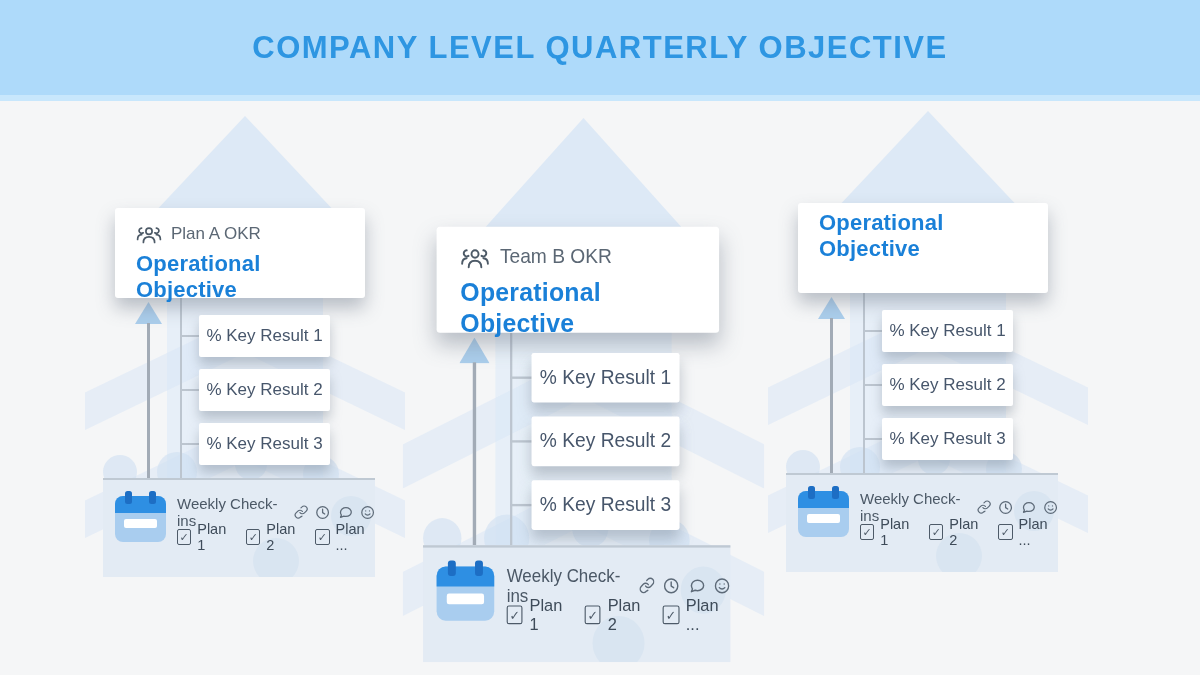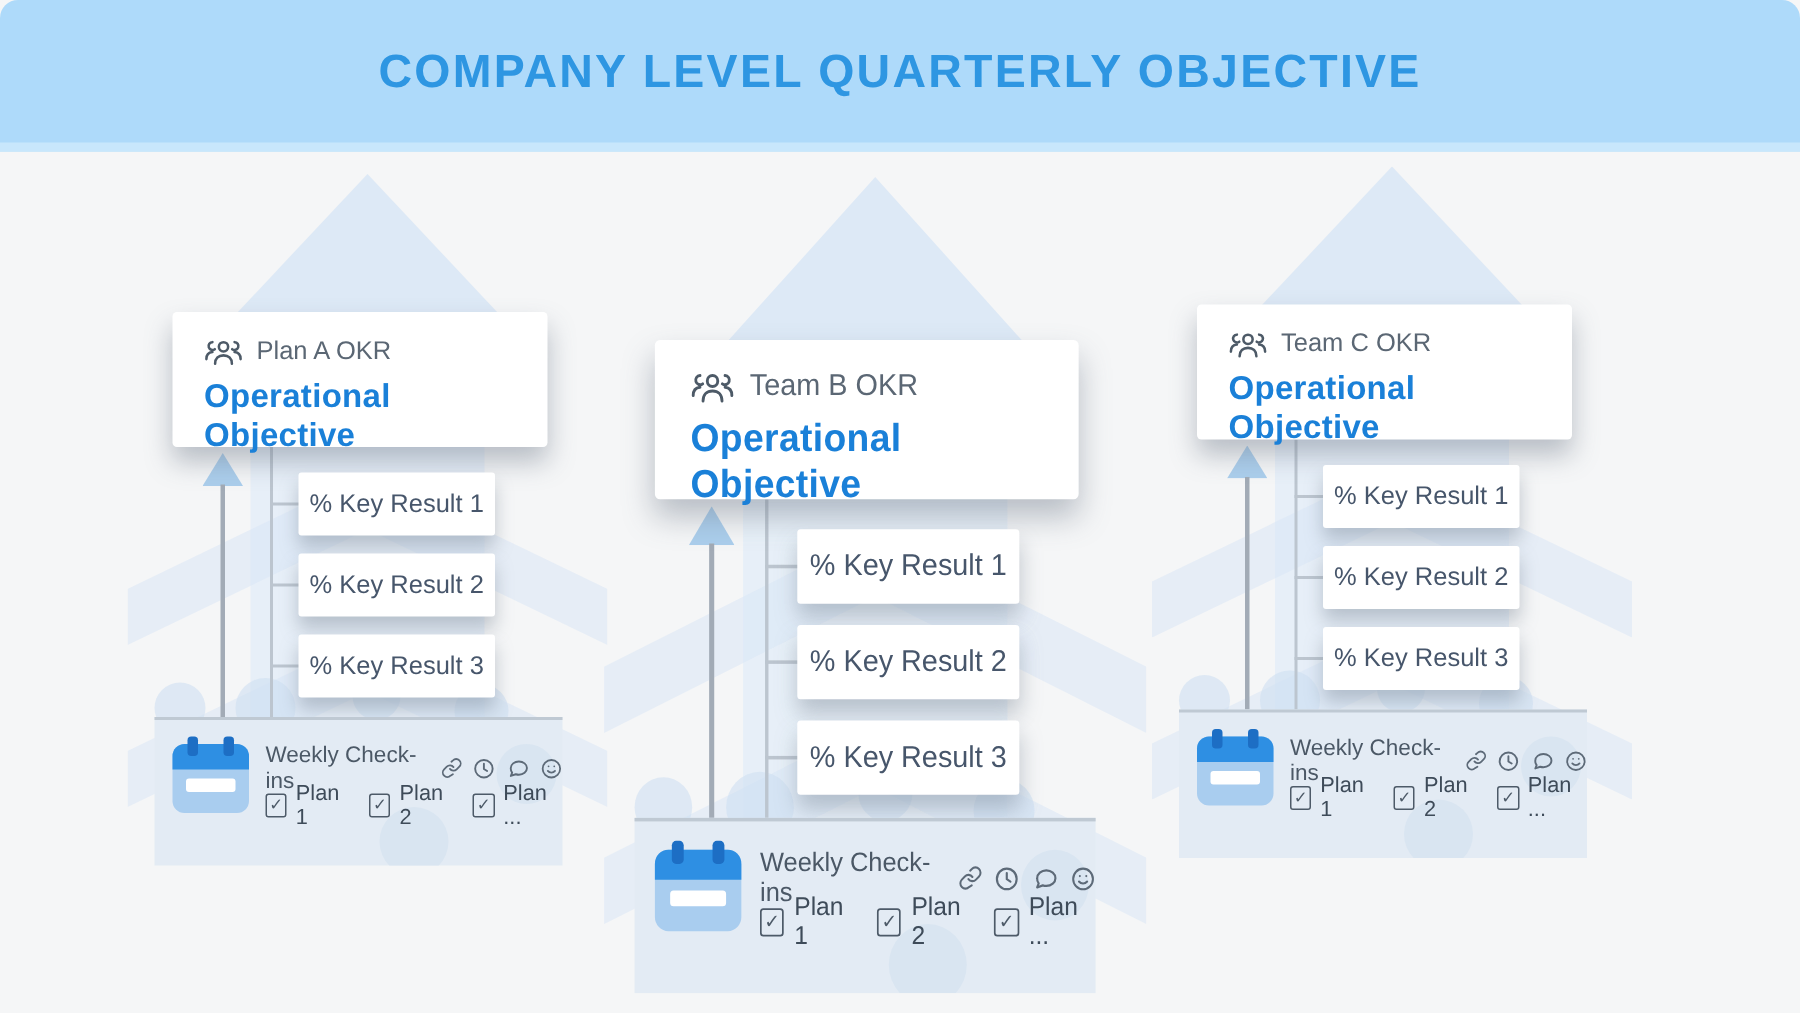--- a/index.html
+++ b/index.html
@@ -1,17 +1,17 @@
 <!DOCTYPE html>
 <html><head>
 <meta charset="utf-8">
 <style>
   html,body{margin:0;padding:0;background:#f5f6f7;}
   #stage{position:relative;width:1200px;height:675px;overflow:hidden;
-         background:#f5f6f7;font-family:"Liberation Sans",sans-serif;border-radius:12px;}
+         background:#f5f6f7;font-family:"Liberation Sans",sans-serif;}
 
   
   .header{position:absolute;left:0;top:0;width:1200px;height:95px;
           background:#aedafa;border-bottom:6px solid #c8e7fc;
           display:flex;align-items:center;justify-content:center;}
   .header h1{margin:0;font-size:31px;font-weight:bold;letter-spacing:1.5px;
              color:#2e96e2;}
 
   
   .col{position:absolute;width:290px;height:480px;}
@@ -279,26 +279,20 @@
     <div class="dot" style="left:208px;top:346px;width:36px;height:36px"></div>
 
     <div class="branch"></div>
     <div class="stub stub1"></div>
     <div class="stub stub2"></div>
     <div class="stub stub3"></div>
     <div class="ahead"></div>
     <div class="astem"></div>
 
     <div class="card">
-      <div class="team-row">
-        <svg width="26" height="19" viewBox="0 0 26 19">
-            <use href="#ic-team"></use>
-          </svg>
-        <span class="team-label">Team C OKR</span>
-      </div>
       <div class="objective">Operational Objective</div>
     </div>
 
     <div class="kr kr1">% Key Result 1</div>
     <div class="kr kr2">% Key Result 2</div>
     <div class="kr kr3">% Key Result 3</div>
 
     <div class="panel">
       <div class="pdot" style="left:150px;top:58px;width:46px;height:46px"></div>
       <div class="pdot" style="left:228px;top:16px;width:40px;height:40px"></div>

